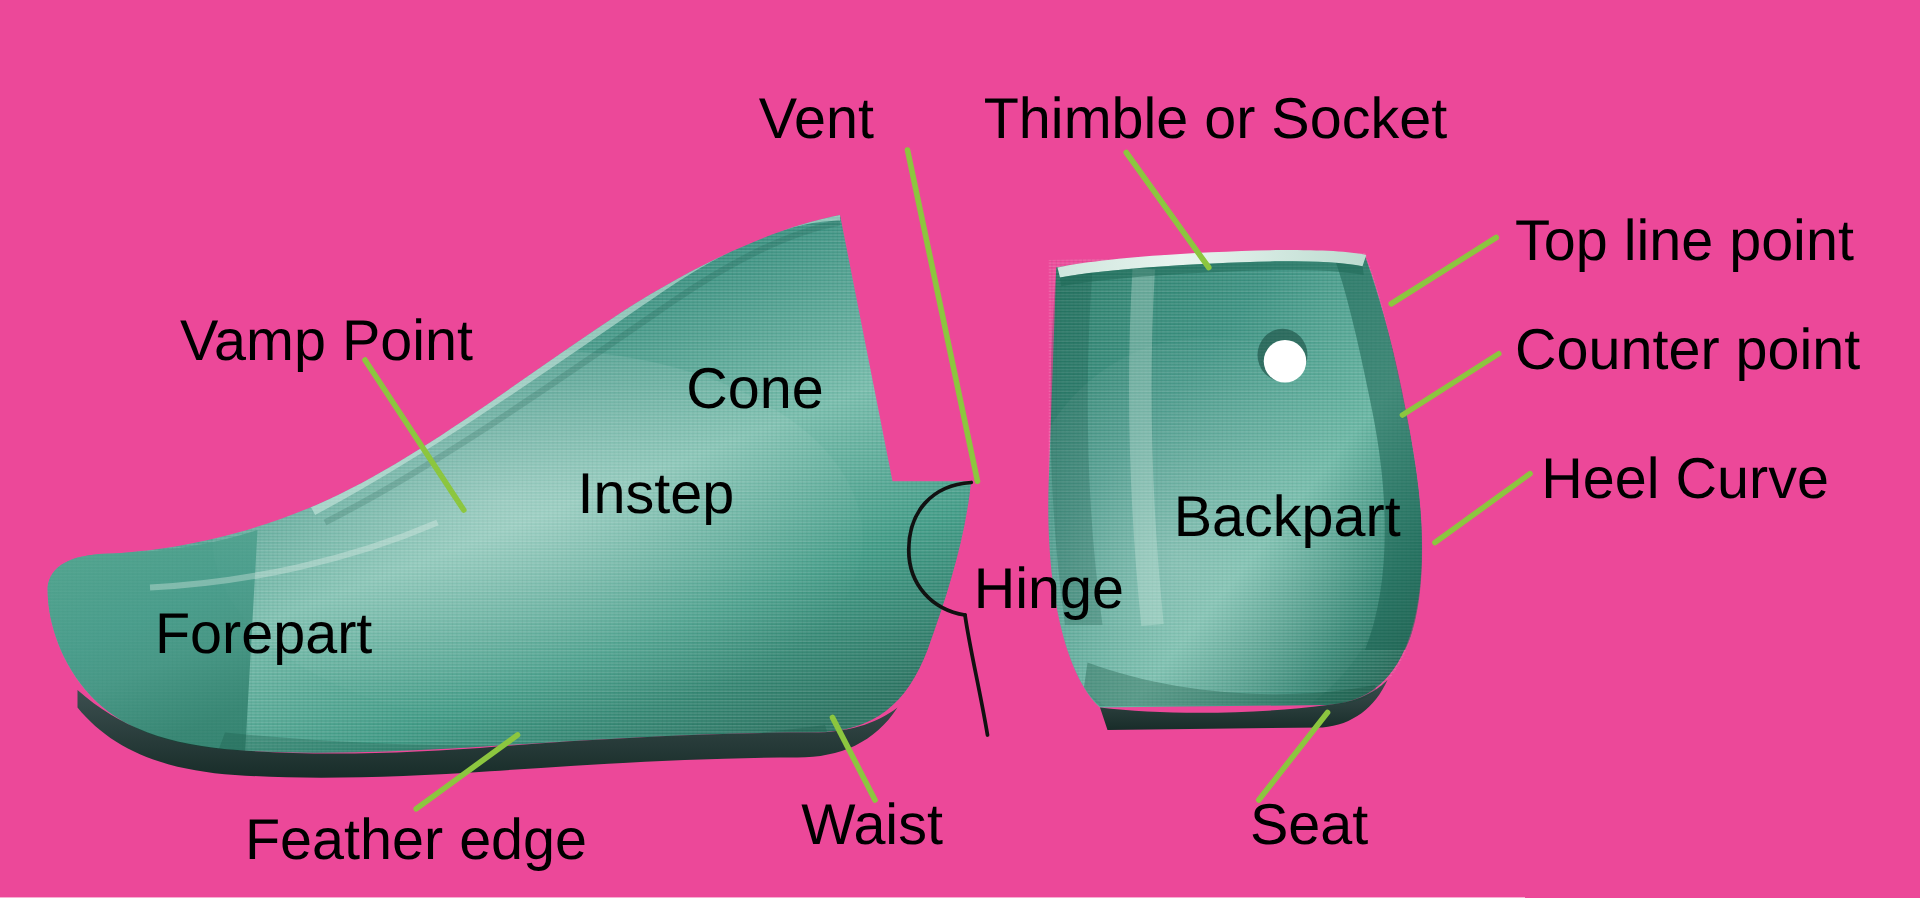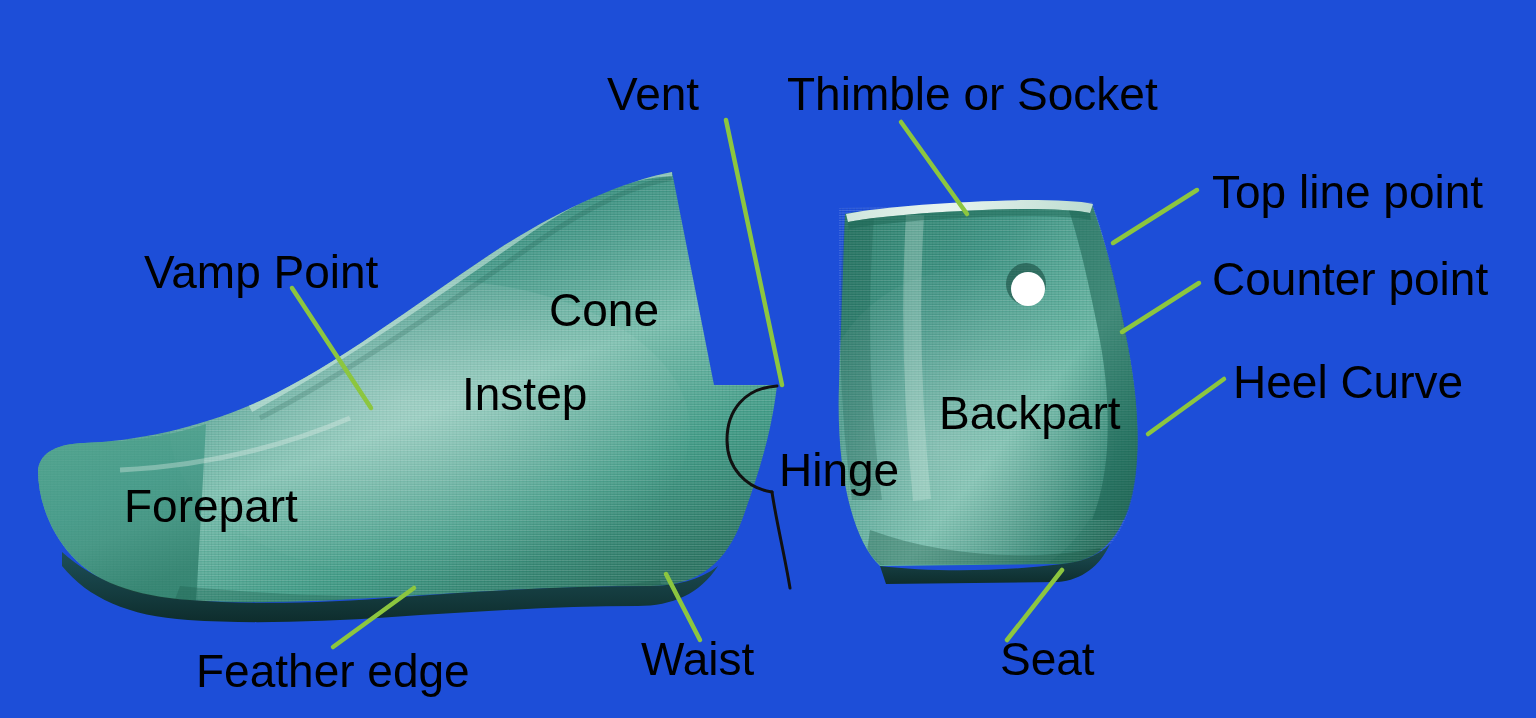--- a/index.html
+++ b/index.html
@@ -8,21 +8,21 @@
     padding: 0;
     background: #ffffff;
   }
   body {
     font-family: "Liberation Sans", "DejaVu Sans", sans-serif;
   }
   #stage {
     position: relative;
     width: 1536px;
     height: 718px;
-    background: #1d4ed8;
+    background: #ec4899;
     overflow: hidden;
   }
   #diagram {
     position: absolute;
     top: 0;
     left: 0;
     width: 1536px;
     height: 718px;
     display: block;
   }

